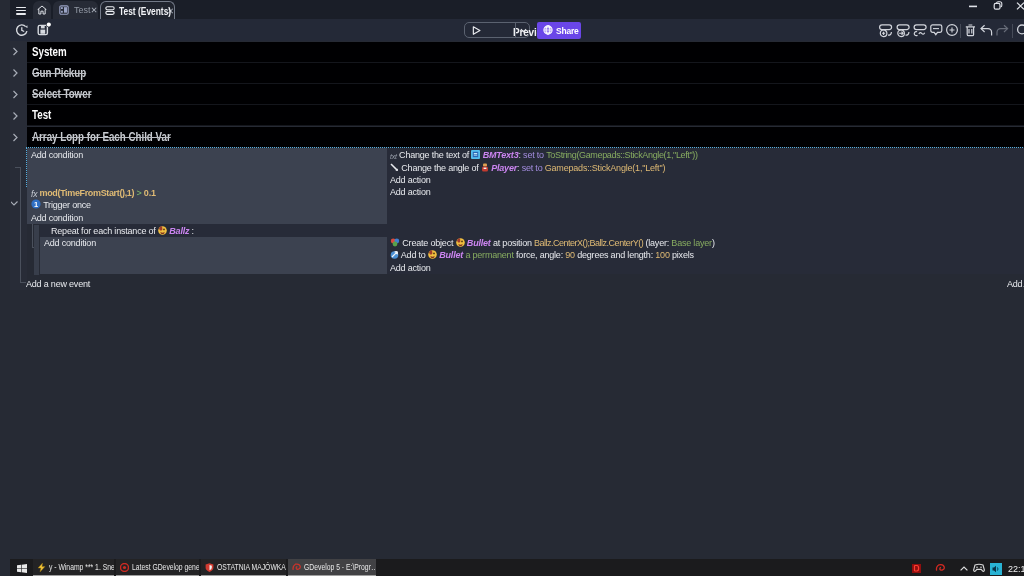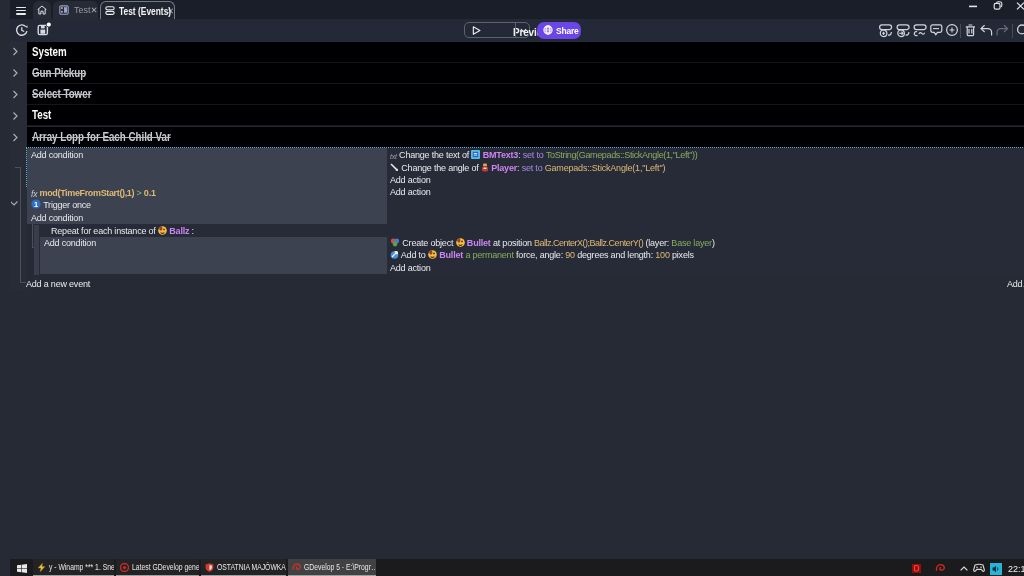--- a/index.html
+++ b/index.html
@@ -25,21 +25,21 @@
 #sheet { position:absolute; left:0; top:41px; width:1024px; height:517px; background:#262a34; }
 #gutter { position:absolute; left:0; top:0; width:17px; height:249px; background:#282c37; }
 .grow { position:absolute; left:17px; width:1001px; height:21px; background:#000002; color:#fdfdfe;
   font-size:12.5px; font-weight:bold; line-height:21.5px; padding-left:5px; border-bottom:1px solid #14161c; }
 .grow span { display:inline-block; transform:scaleX(0.78); transform-origin:0 50%; white-space:nowrap; }
 .grow .strike { font-weight:bold; color:#c9ccd2; text-decoration:line-through; text-decoration-color:#b9bcc2; }
 .cond { background:#3c4250; }
 .act  { background:#272b38; }
 .dim  { color:#8b919d; }
 .aline { height:12.5px; line-height:12.5px; font-size:9px; letter-spacing:-0.2px; color:#e8eaee; white-space:nowrap; }
-.obj { color:#cb85f0; font-weight:bold; }
+.obj { color:#cb85f0; font-weight:bold;font-style:italic; }
 .grn { color:#87ac60; }
 .amb { color:#dfba74; }
 .vio { color:#a38ddf; }
 .gop { color:#83c16c; }
 .ico { display:inline-block; vertical-align:-1px; }
 
 
 #taskbar { position:absolute; left:0; top:559px; width:1024px; height:17px; background:#1b1b1d; }
 .tbtn { position:absolute; top:0; height:17px; background:#232325; border-bottom:1.5px solid #9f9f9f;
   color:#e8e8e8; font-size:8.5px; display:flex; align-items:center; white-space:nowrap; overflow:hidden; }
@@ -106,21 +106,21 @@
       <svg class="abs" style="left:7px; top:3.2px;" width="9" height="9" viewBox="0 0 10 10">
           <path d="M1.5 0.8 L8.8 5 L1.5 9.2 Z" fill="none" stroke="#e8eaee" stroke-width="1.3" stroke-linejoin="round"></path>
         </svg>
       <span class="abs" style="left:21px; top:3.6px; font-size:10px; font-weight:bold; color:#f0f1f4; letter-spacing:-0.2px;margin-left:27px;">Preview</span>
       <div class="abs" style="left:50px; top:0; width:1px; height:14px; background:#5b6270;"></div>
       <svg class="abs" style="left:55px; top:5px;" width="7" height="5" viewBox="0 0 8 5">
           <path d="M1 0.8 L4 3.8 L7 0.8" fill="none" stroke="#e8eaee" stroke-width="1.2"></path>
         </svg>
     </div>
 
-    <div class="abs" style="left:527px; top:2.5px; width:44px; height:17px; background:#6a46e8; border-radius:7px;">
+    <div class="abs" style="left:527px; top:2.5px; width:44px; height:17px; background:#6a46e8; border-radius:2px;">
       <svg class="abs" style="left:6px; top:3.6px;" width="10" height="10" viewBox="0 0 10 10">
           <circle cx="5" cy="5" r="4.1" fill="none" stroke="#fff" stroke-width="1.1"></circle>
           <ellipse cx="5" cy="5" rx="1.9" ry="4.1" fill="none" stroke="#fff" stroke-width="1.1"></ellipse>
           <path d="M1 5 L9 5 M1.6 2.8 L8.4 2.8 M1.6 7.2 L8.4 7.2" stroke="#fff" stroke-width="1.0"></path>
         </svg>
       <span class="abs" style="left:19px; top:4.6px; font-size:8.5px; font-weight:bold; color:#fff; letter-spacing:-0.2px;">Share</span>
     </div>
 
     <svg class="abs" style="left:866px; top:5px;" width="154" height="14" viewBox="0 0 154 14">
       <g stroke="#d2d5dc" fill="none" stroke-width="1.2">

